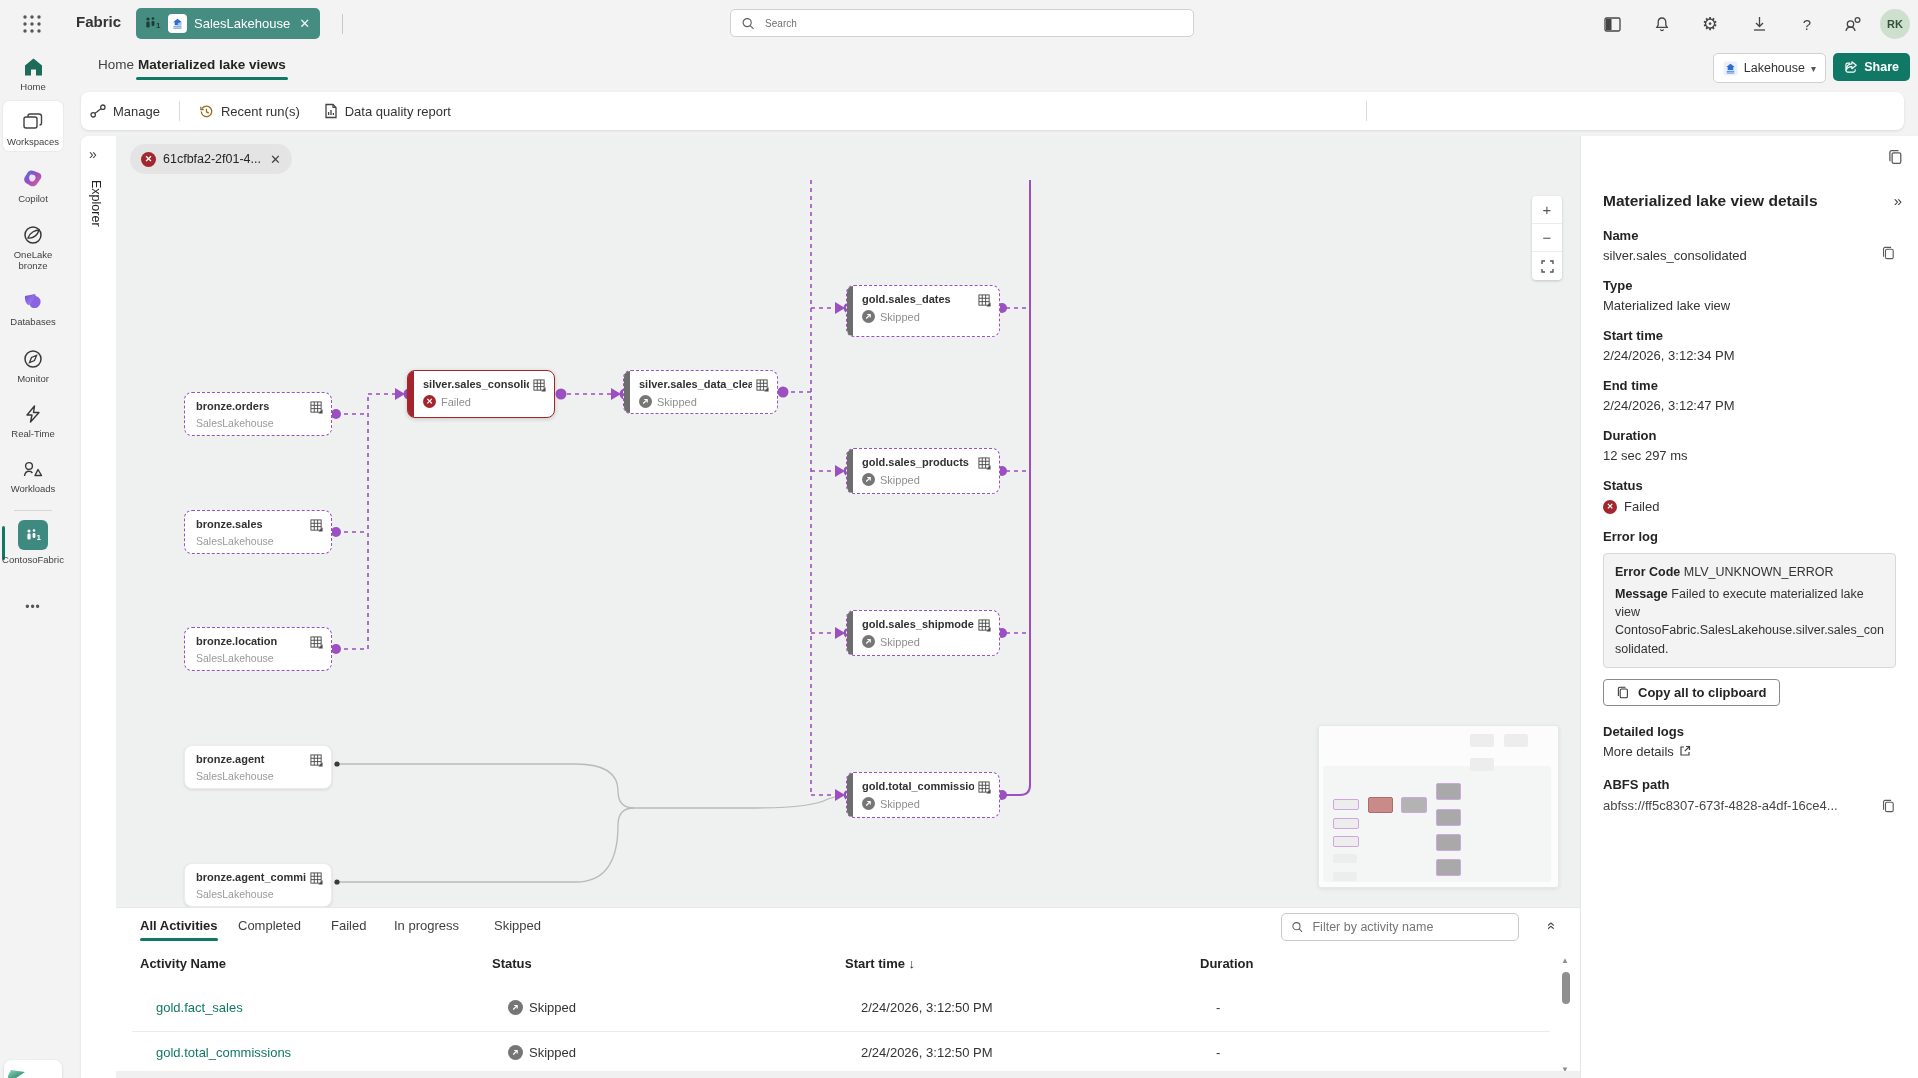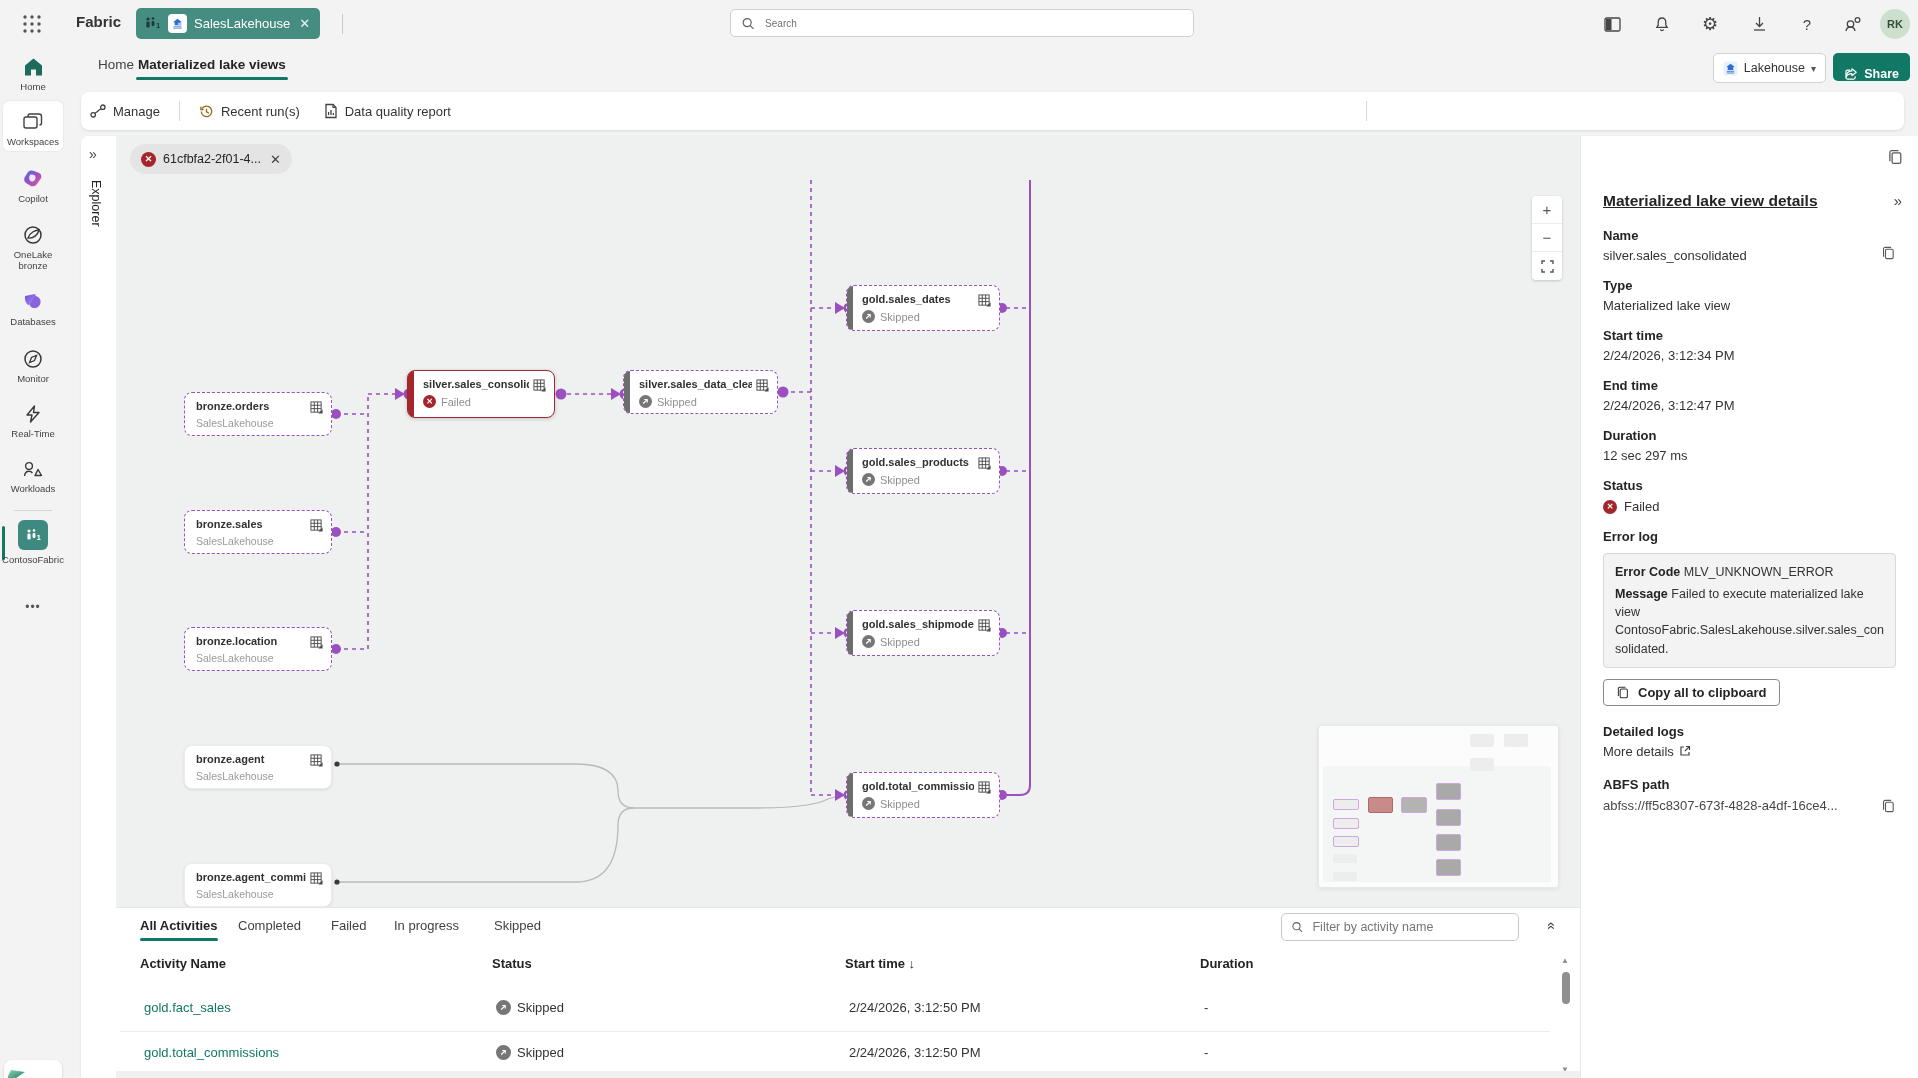--- a/index.html
+++ b/index.html
@@ -30,21 +30,21 @@
   .rail-sel{position:absolute;left:2px;width:3px;height:34px;background:#117865;border-radius:2px;}
   .rail-div{position:absolute;left:14px;width:38px;height:1px;background:#d6d6d6;}
   .ws-tile{width:30px;height:30px;border-radius:6px;background:#3e8a80;margin:0 auto;display:flex;align-items:center;justify-content:center;color:#fff;font-size:9px;font-weight:700;letter-spacing:1px;}
   .fab-tile{position:absolute;left:4px;top:1012px;width:58px;height:58px;background:#fff;border-radius:8px;box-shadow:0 1px 3px rgba(0,0,0,.15);text-align:center;cursor:pointer;}
   
   .pagebar{position:absolute;left:66px;top:48px;right:0;height:42px;}
   .ptab{position:absolute;top:9px;font-size:13.5px;color:#424242;cursor:pointer;}
   .ptab.active{font-weight:700;color:#242424;}
   .ptab.active:after{content:"";position:absolute;left:-2px;right:-2px;bottom:-8px;height:3px;border-radius:2px;background:#117865;}
   .lake-btn{position:absolute;right:92px;top:5px;height:28px;border:1px solid #d1d1d1;background:#fff;border-radius:5px;display:flex;align-items:center;gap:6px;padding:0 9px;font-size:12.5px;color:#333;cursor:pointer;}
-  .share-btn{position:absolute;right:8px;top:5px;height:28px;background:#117865;color:#fff;border:none;border-radius:5px;display:flex;align-items:flex-end;gap:6px;padding:0 11px;font-size:12.5px;font-weight:600;cursor:pointer;}
+  .share-btn{position:absolute;right:8px;top:5px;height:28px;background:#117865;color:#fff;border:none;border-radius:5px;display:flex;align-items:center;gap:6px;padding:8px 11px;font-size:12.5px;font-weight:600;cursor:pointer;}
   
   .toolbar{position:absolute;left:81px;top:92px;right:14px;height:38px;background:#fff;border-radius:8px;box-shadow:0 1px 3px rgba(0,0,0,.1);display:flex;align-items:center;padding:0 0;box-sizing:border-box;gap:6px;}
   .tool{display:flex;align-items:center;gap:7px;font-size:13px;color:#333;padding:5px 9px;border-radius:4px;cursor:pointer;}
   .tool-div{width:1px;height:20px;background:#d9d9d9;margin:0 4px;}
   
   .card{position:absolute;left:81px;top:136px;right:0;bottom:0;background:#fff;border-top-left-radius:8px;box-shadow:0 1px 3px rgba(0,0,0,.08);overflow:hidden;}
   .explorer{position:absolute;left:0;top:0;width:35px;bottom:0;background:#fff;border-right:1px solid #ededed;}
   .expl-expand{position:absolute;left:8px;top:10px;font-size:14px;color:#424242;cursor:pointer;}
   .expl-label{position:absolute;left:8px;top:44px;writing-mode:vertical-rl;font-size:12.5px;color:#242424;}
   .canvas{position:absolute;left:35px;top:0;width:1464px;height:771px;background:#eef1f0;overflow:hidden;}
@@ -79,21 +79,21 @@
   .mm{position:absolute;border-radius:2px;}
   .mm.lt{background:#ededed;}
   .mm.ol{background:#ededed;border:1px solid #cfa6e0;}
   .mm.gr{background:#a9a9a9;border:1px solid #cfa6e0;}
   .mm.rd{background:#c98a8a;border:1px solid #b06a6a;}
   .mmvp{position:absolute;left:4px;top:40px;width:228px;height:116px;background:#f4f6f5;border-radius:2px;}
   
   .panel{position:absolute;right:0;top:0;width:338px;bottom:0;background:#fff;border-left:1px solid #e7e7e7;box-sizing:border-box;padding:56px 22px 0 22px;}
   .pn-copy-top{position:absolute;right:14px;top:12px;cursor:pointer;}
   .pn-collapse{position:absolute;right:16px;top:56px;font-size:15px;color:#424242;cursor:pointer;}
-  .pn-title{font-size:15.5px;font-weight:700;color:#242424;margin-bottom:18px;text-decoration:underline;}
+  .pn-title{font-size:15.5px;font-weight:700;color:#242424;margin-bottom:18px;}
   .plabel{font-size:13px;font-weight:700;color:#242424;margin-top:15px;}
   .pval{font-size:13px;color:#333;margin-top:5px;}
   .prow{display:flex;align-items:center;justify-content:space-between;}
   .statusline{display:flex;align-items:center;gap:7px;margin-top:6px;font-size:13px;color:#333;}
   .errbox{margin-top:9px;background:#f3f3f3;border:1px solid #d8d8d8;border-radius:4px;padding:9px 11px;font-size:12.5px;line-height:1.45;color:#333;word-break:break-word;}
   .errbox b{color:#242424;}
   .copyall{margin-top:11px;display:inline-flex;align-items:center;gap:8px;background:#fff;border:1px solid #8a8a8a;border-radius:4px;padding:5px 12px;font-size:13px;font-weight:600;color:#242424;cursor:pointer;font-family:inherit;}
   .moredet{display:flex;align-items:center;gap:5px;font-size:13px;color:#333;margin-top:5px;cursor:pointer;}
   
   .acts{position:absolute;left:35px;top:771px;width:1464px;height:171px;background:#fff;border-top:1px solid #e7e7e7;box-sizing:border-box;}
@@ -102,21 +102,21 @@
   .atab.active:after{content:"";position:absolute;left:0;right:0;bottom:-8px;height:3px;border-radius:2px;background:#117865;}
   .filter{position:absolute;left:1165px;top:5px;width:238px;height:28px;border:1px solid #c9c9c9;border-radius:5px;background:#fff;display:flex;align-items:center;gap:7px;padding:0 9px;box-sizing:border-box;}
   .filter input{border:none;outline:none;font-size:12.5px;width:100%;background:transparent;font-family:inherit;color:#333;}
   .filter input::placeholder{color:#767676;}
   .acollapse{position:absolute;left:1432px;top:10px;font-size:14px;color:#424242;cursor:pointer;transform:rotate(90deg);}
   .ahead{position:absolute;top:48px;left:0;right:30px;height:30px;font-size:13px;font-weight:700;color:#242424;}
   .acol-name{position:absolute;left:24px;}
   .acol-status{position:absolute;left:376px;}
   .acol-start{position:absolute;left:729px;}
   .acol-dur{position:absolute;left:1084px;}
-  .arow{position:absolute;left:4px;right:30px;height:45px;border-bottom:1px solid #ececec;font-size:13px;color:#333;}
+  .arow{position:absolute;left:16px;right:30px;height:45px;border-bottom:1px solid #ececec;font-size:13px;color:#333;}
   .arow .cell{position:absolute;top:14px;}
   .alink{color:#117865;cursor:pointer;}
   .acell-status{display:flex;align-items:center;gap:6px;}
   .acell-status .sticon{width:15px;height:15px;}
   .vscroll{position:absolute;right:8px;top:48px;width:12px;height:118px;}
   .vscroll .thumb{position:absolute;left:2px;top:16px;width:8px;height:32px;background:#8f8f8f;border-radius:4px;}
   .vscroll .up,.vscroll .dn{position:absolute;left:1px;font-size:8px;color:#8f8f8f;}
   .bstrip{position:absolute;left:0;right:0;bottom:0;height:7px;background:#f0f0f0;}
 </style>
 </head>
@@ -554,21 +554,21 @@
             </svg>
           </div>
         <div class="nstat">
             <span class="sticon skipped">
               <span class="ar">➜</span>
             </span>
             <span>Skipped</span>
           </div>
       </div>
 
-      <div class="node n-skip" style="left:730px;top:149px;width:154px;height:46px">
+      <div class="node n-skip" style="left:730px;top:149px;width:154px;height:52px">
         <div class="nbar gray"></div>
         <div class="nrow">
             <span class="ntitle">gold.sales_dates</span>
           <svg class="gridicon" width="13" height="13" viewBox="0 0 14 14">
               <g stroke="#4a4a4a" stroke-width="1" fill="none">
                 <rect x="1" y="1" width="11" height="11"></rect>
                 <path d="M1 4.6 H12 M1 8.2 H12 M4.6 1 V12 M8.2 1 V12"></path>
               </g>
               <polygon points="9,13.5 13.5,13.5 13.5,9" fill="#4a4a4a"></polygon>
             </svg>

